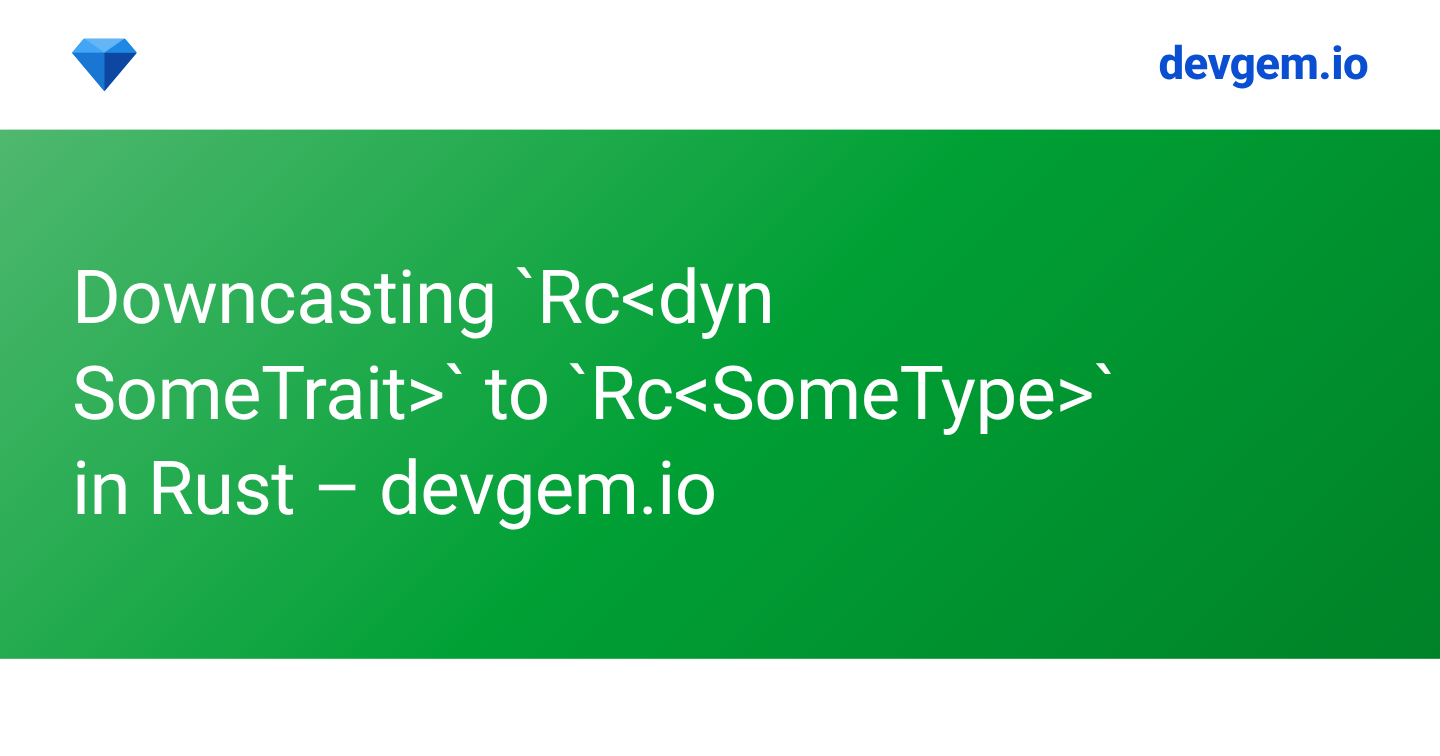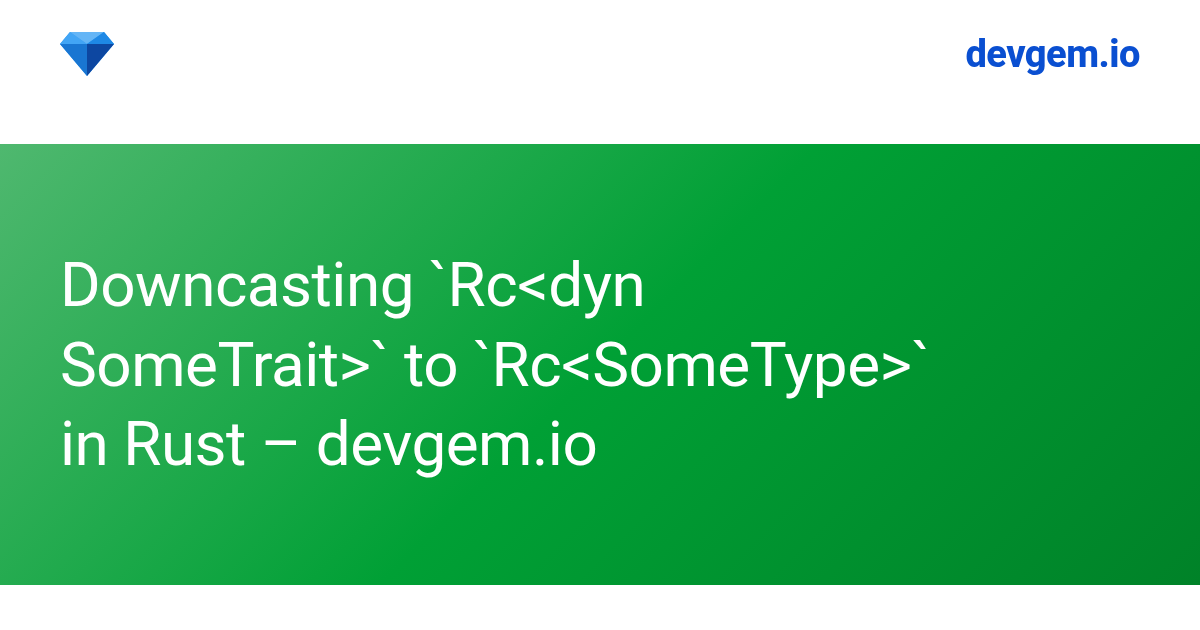--- a/index.html
+++ b/index.html
@@ -36,21 +36,20 @@
       letter-spacing: -0.5px;
       margin-left: 29px;
     }
     .hero {
       width: 100%;
       height: 441px;
       background: linear-gradient(135deg, #4fb86f 0%, #00a035 50%, #008228 100%);
       padding: 26px 60px;
       display: flex;
       align-items: center;
-      margin-top: 36px;
     }
     .hero-title {
       color: #ffffff;
       font-size: 62px;
       font-weight: 400;
       line-height: 1.28;
       letter-spacing: -0.5px;
       max-width: 900px;
     }
   </style>

